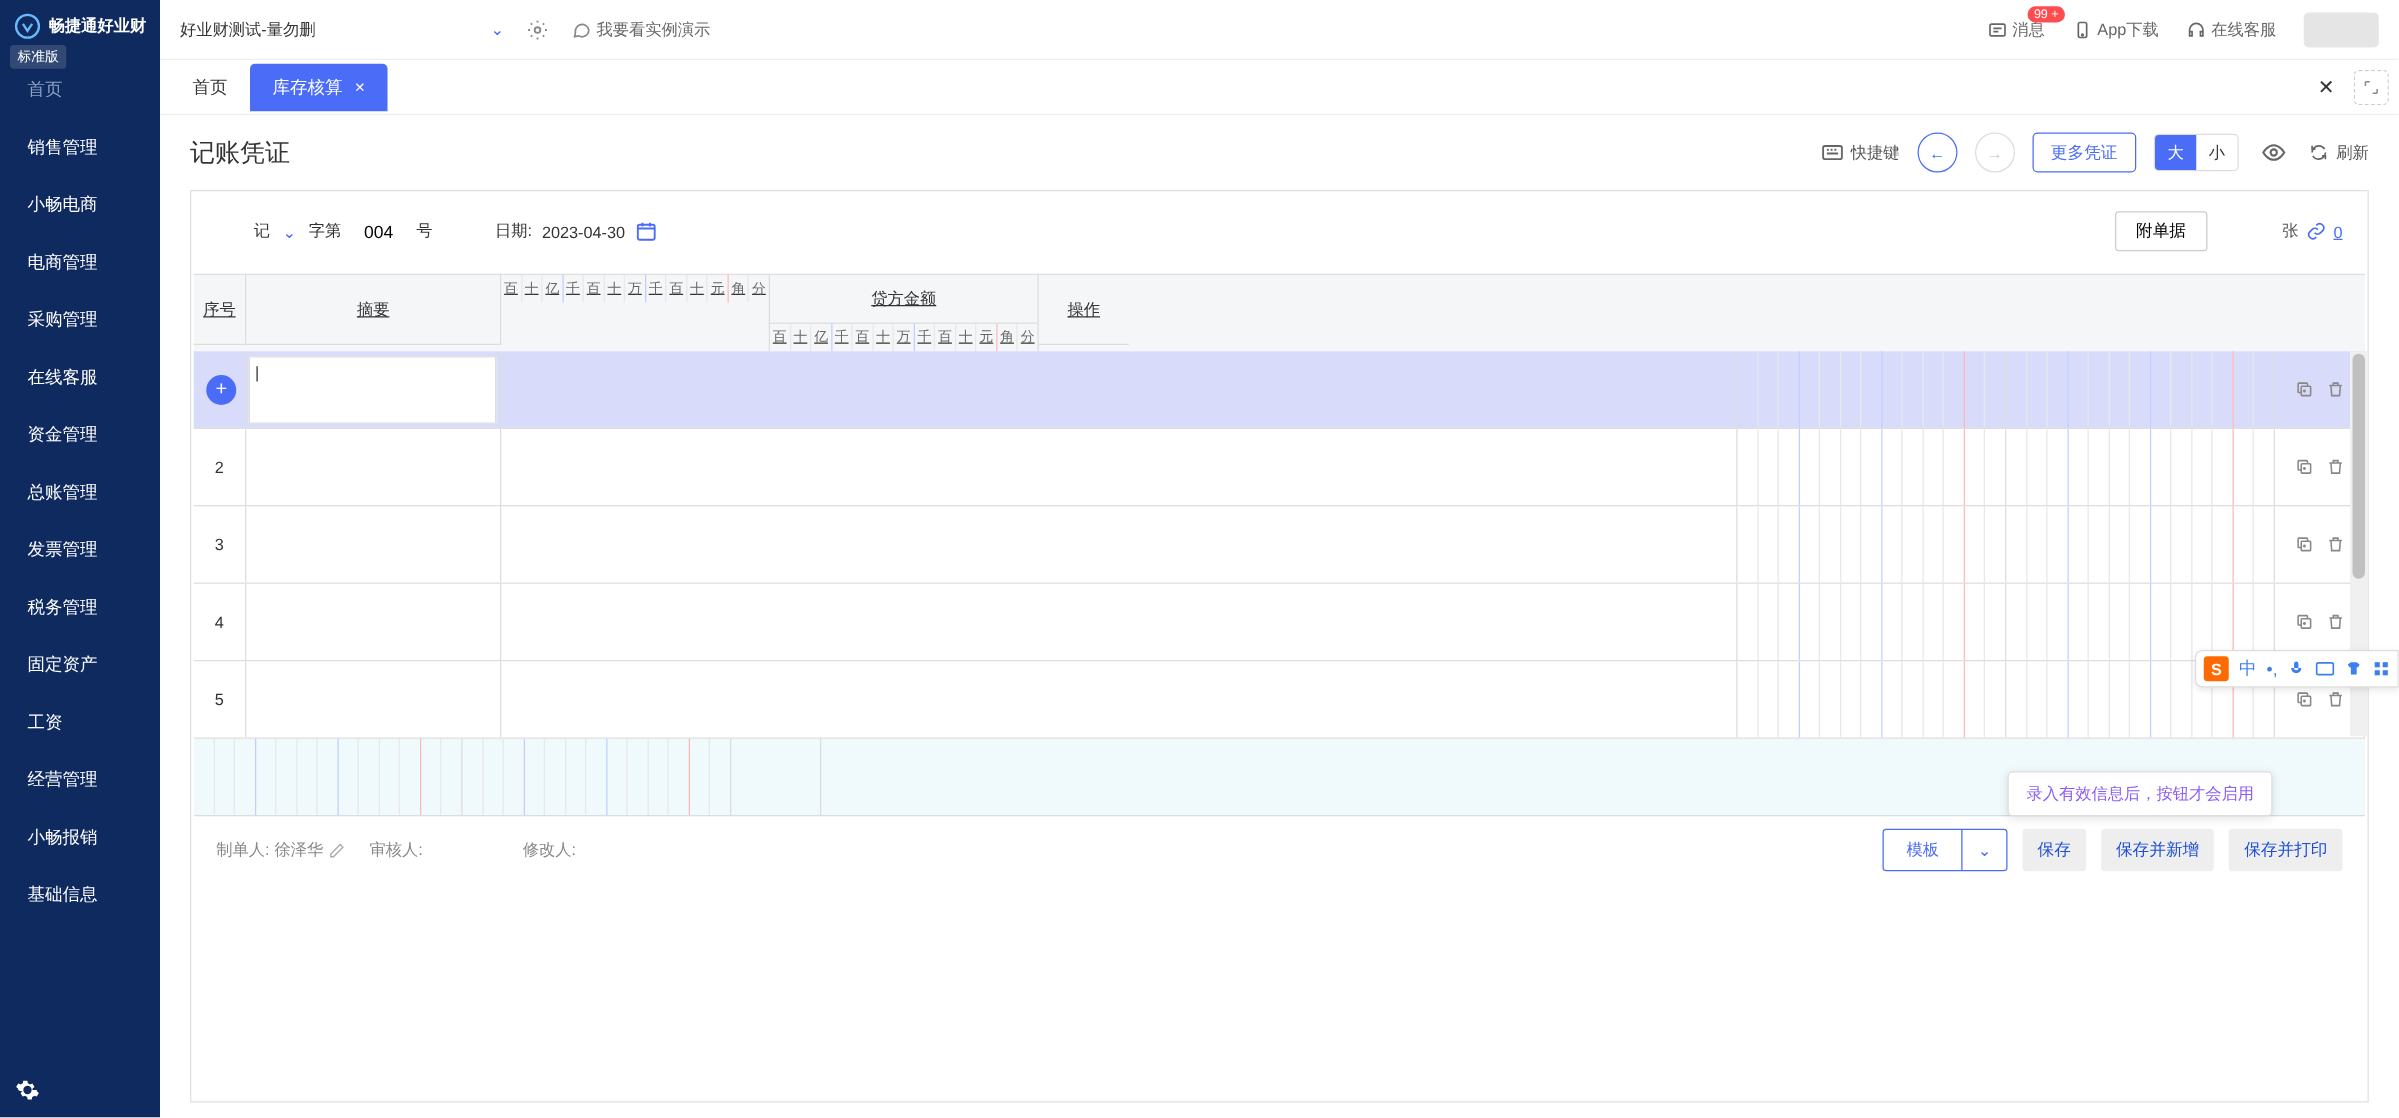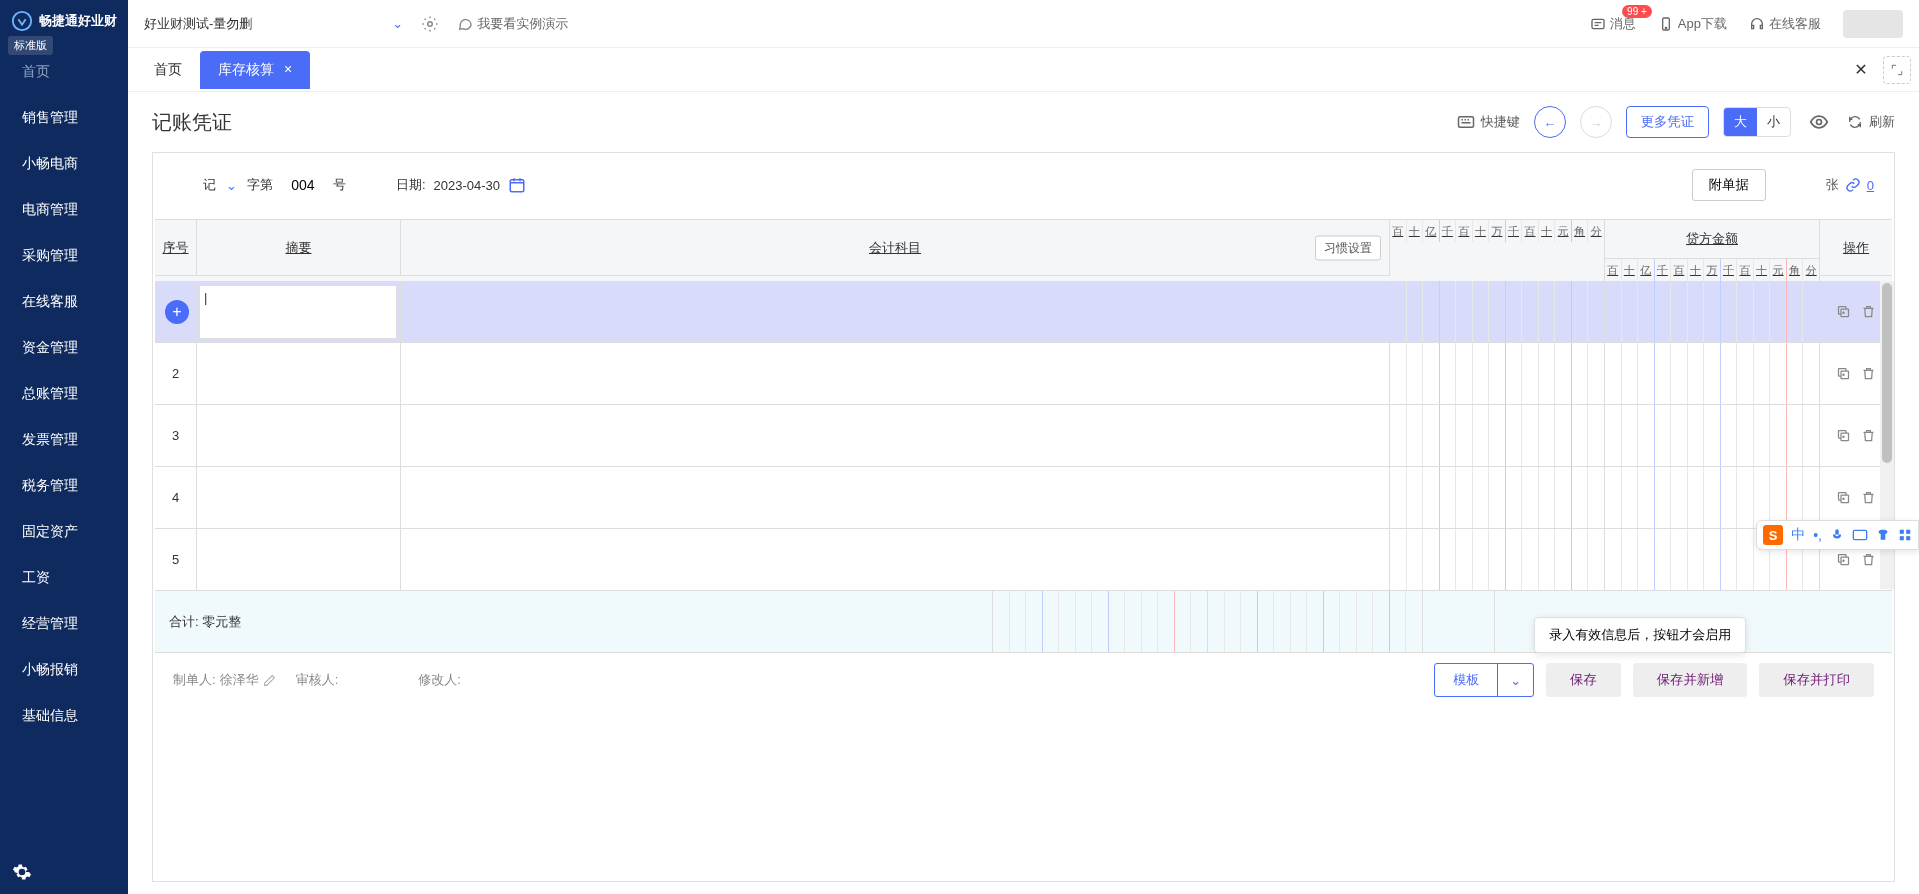--- a/index.html
+++ b/index.html
@@ -109,22 +109,22 @@
     
     
     .vfooter { padding: 10px 20px; display: flex; align-items: center; gap: 20px; color: #888; font-size: 13px; }
     .vfooter .label { display: flex; align-items: center; gap: 4px; }
     .edit-icon { cursor: pointer; }
     .vfooter-spacer { flex: 1; }
     .footer-btns { display: flex; gap: 12px; position: relative; }
     .tpl-btn { border: 1px solid #4a6cf7; color: #4a6cf7; border-radius: 3px; display: flex; align-items: center; cursor: pointer; }
     .tpl-btn .t-label { padding: 7px 18px; border-right: 1px solid #4a6cf7; text-align: center; }
     .tpl-btn .t-arrow { padding: 7px 12px; }
-    .btn-disabled { background: #eee; color: #701a75; padding: 8px 24px; border-radius: 3px; border: none; cursor: not-allowed; }
-    .tooltip { position: absolute; bottom: 44px; left: 100px; background: #fff; border: 1px solid #ddd; padding: 8px 14px; border-radius: 4px; box-shadow: 0 2px 8px rgba(0,0,0,0.1); color: #000000; white-space: nowrap; }
+    .btn-disabled { background: #eee; color: #1d4ed8; padding: 8px 12px; border-radius: 3px; border: none; cursor: not-allowed; }
+    .tooltip { position: absolute; bottom: 44px; left: 100px; background: #fff; border: 1px solid #ddd; padding: 8px 14px; border-radius: 4px; box-shadow: 0 2px 8px rgba(0,0,0,0.1); color: #8b5cf6; white-space: nowrap; }
     
     
     .ime { position: absolute; right: 0; top: 520px; background: #fff; border: 1px solid #ddd; border-radius: 6px 0 0 6px; padding: 4px 6px; display: flex; align-items: center; gap: 8px; box-shadow: 0 2px 6px rgba(0,0,0,0.1); }
     .ime-logo { width: 20px; height: 20px; background: #ff6a00; color: #fff; font-weight: bold; display: flex; align-items: center; justify-content: center; border-radius: 3px; font-size: 13px; }
     .ime span { color: #3b7ff0; font-size: 14px; cursor: pointer; }
     
     svg { display: block; }
   </style>
 </head>
 <body>
@@ -287,24 +287,20 @@
               </svg>
           </span>
           <span style="text-decoration:underline;color:#4a6cf7">0</span>
         </div>
       </div>
 
       <div class="vtable">
         <div class="vhead">
           <div class="col-seq hcell tall">序号</div>
           <div class="col-summary hcell tall">摘要</div>
-          <div class="col-account hcell tall">
-            <span>会计科目</span>
-            <button class="habit-btn">习惯设置</button>
-          </div>
           <div class="col-debit">
             <div class="digit-row" id="debit-digits">
                 <div class="digit">百</div>
                 <div class="digit">十</div>
                 <div class="digit blue">亿</div>
                 <div class="digit">千</div>
                 <div class="digit">百</div>
                 <div class="digit">十</div>
                 <div class="digit blue">万</div>
                 <div class="digit">千</div>
@@ -610,24 +606,20 @@
                   </span>
                 </div>
               </div>
             </div>
             <div class="scroll-track">
               <div class="scroll-thumb"></div>
             </div>
         </div>
 
         <div class="vtotal">
-          <div class="total-label">
-            <span>合计:</span>&nbsp;
-            <span>零元整</span>
-          </div>
           <div class="col-debit vcell">
               <div class="digit-cells" id="total-debit">
                 <div class="digit-cell"></div>
                 <div class="digit-cell"></div>
                 <div class="digit-cell blue"></div>
                 <div class="digit-cell"></div>
                 <div class="digit-cell"></div>
                 <div class="digit-cell"></div>
                 <div class="digit-cell blue"></div>
                 <div class="digit-cell"></div>

